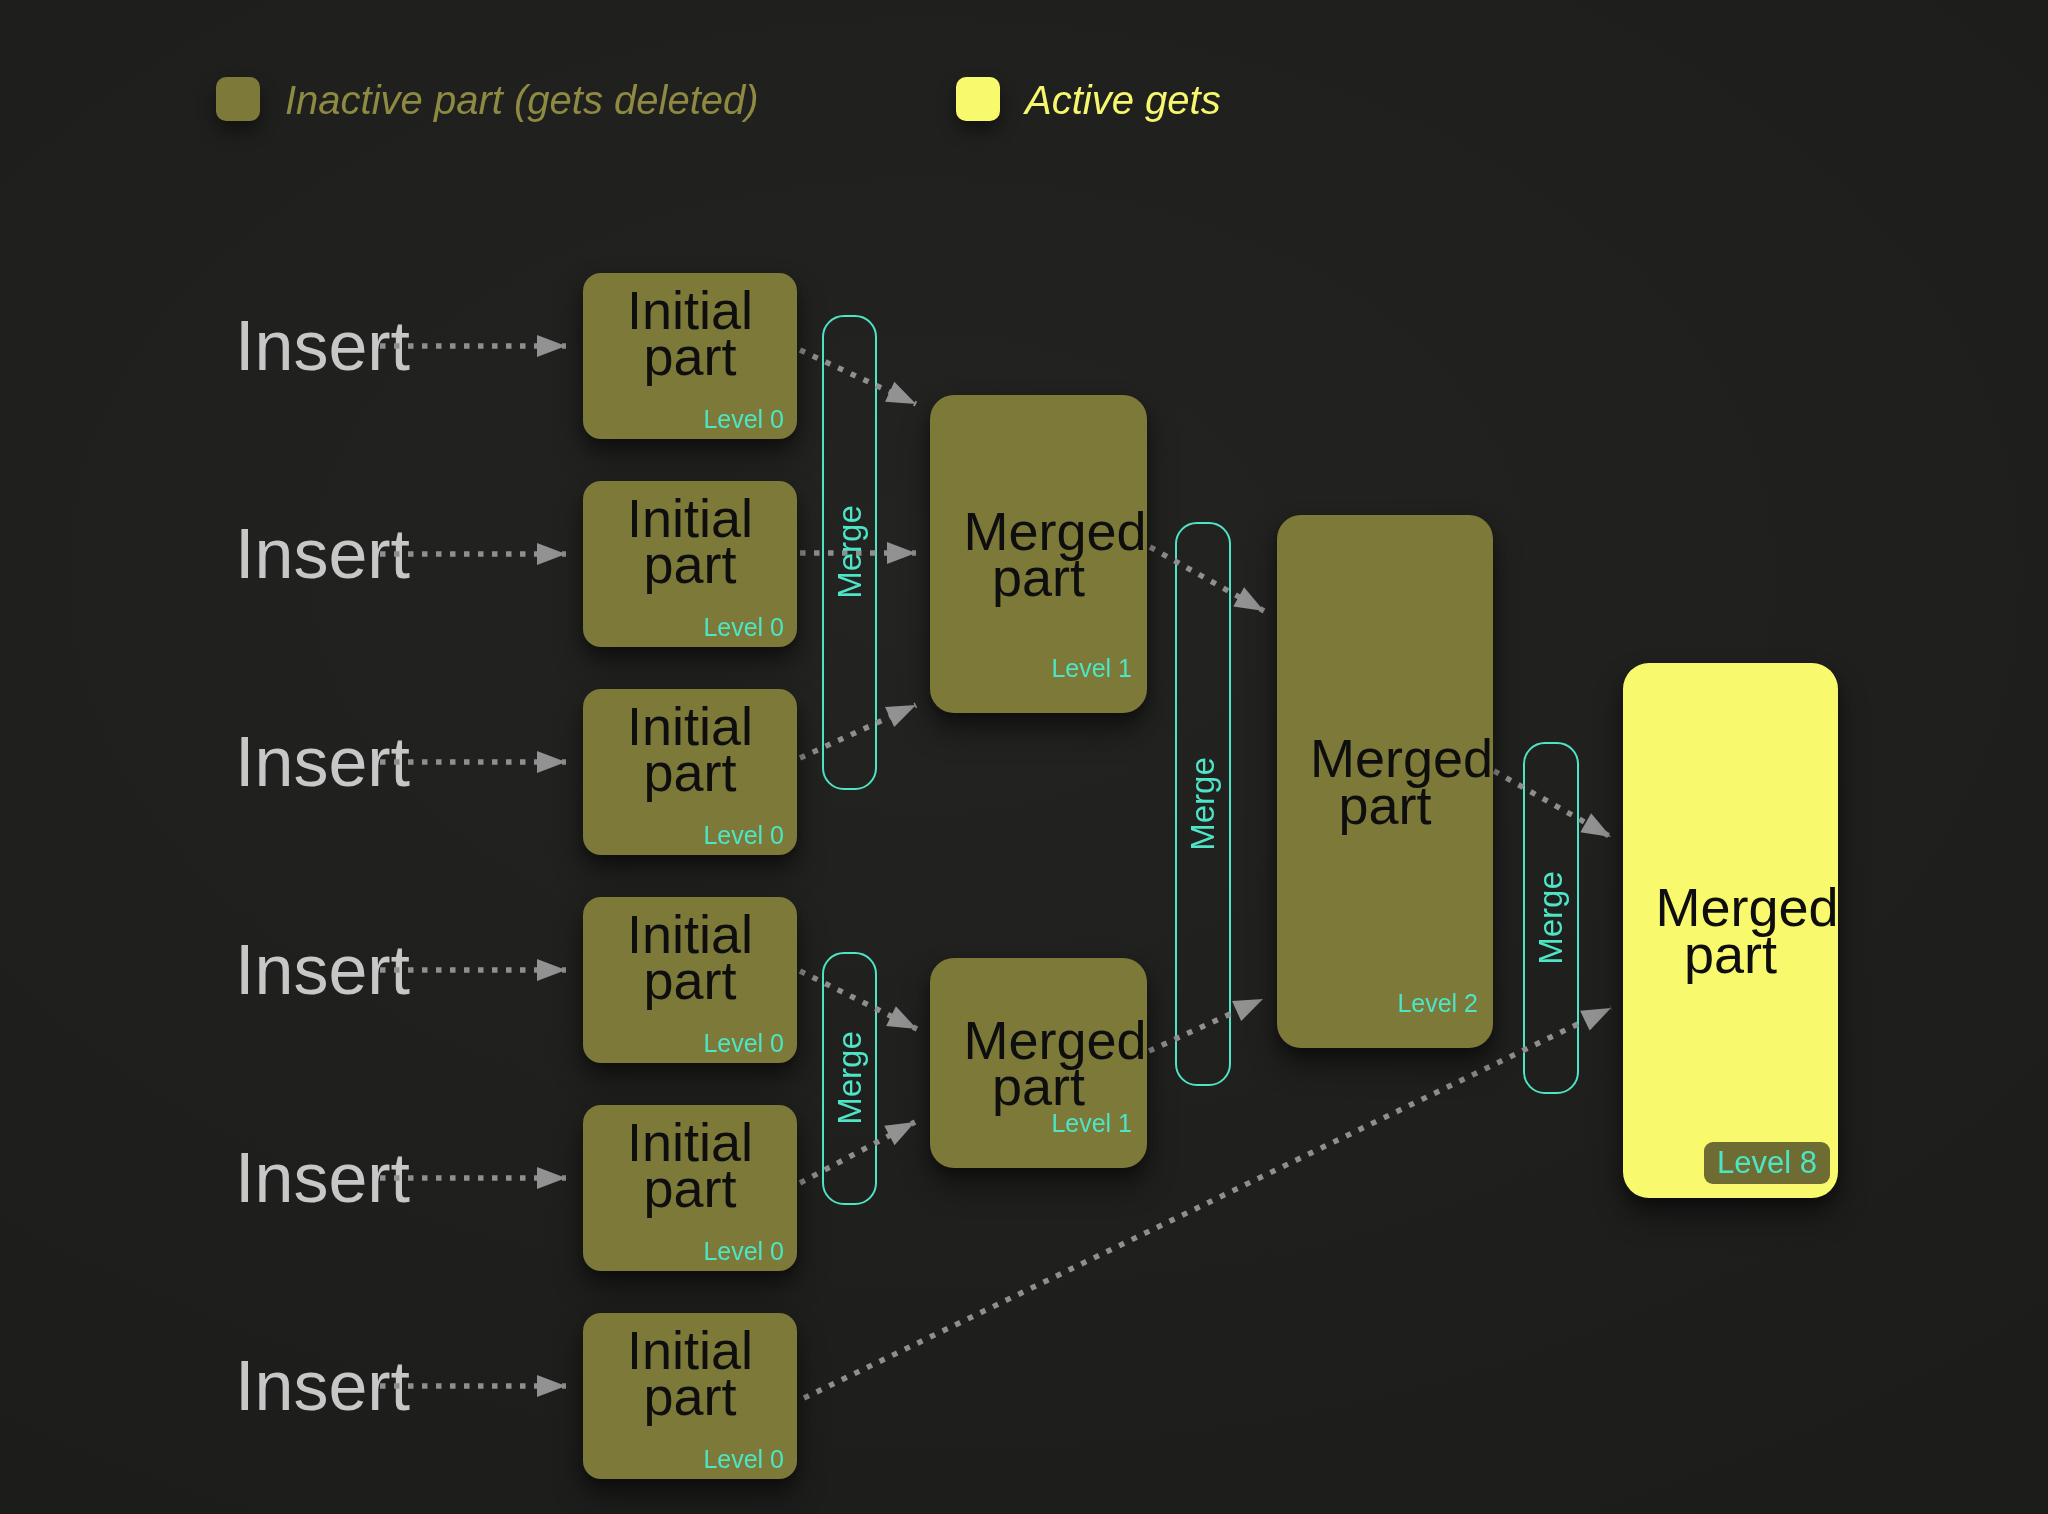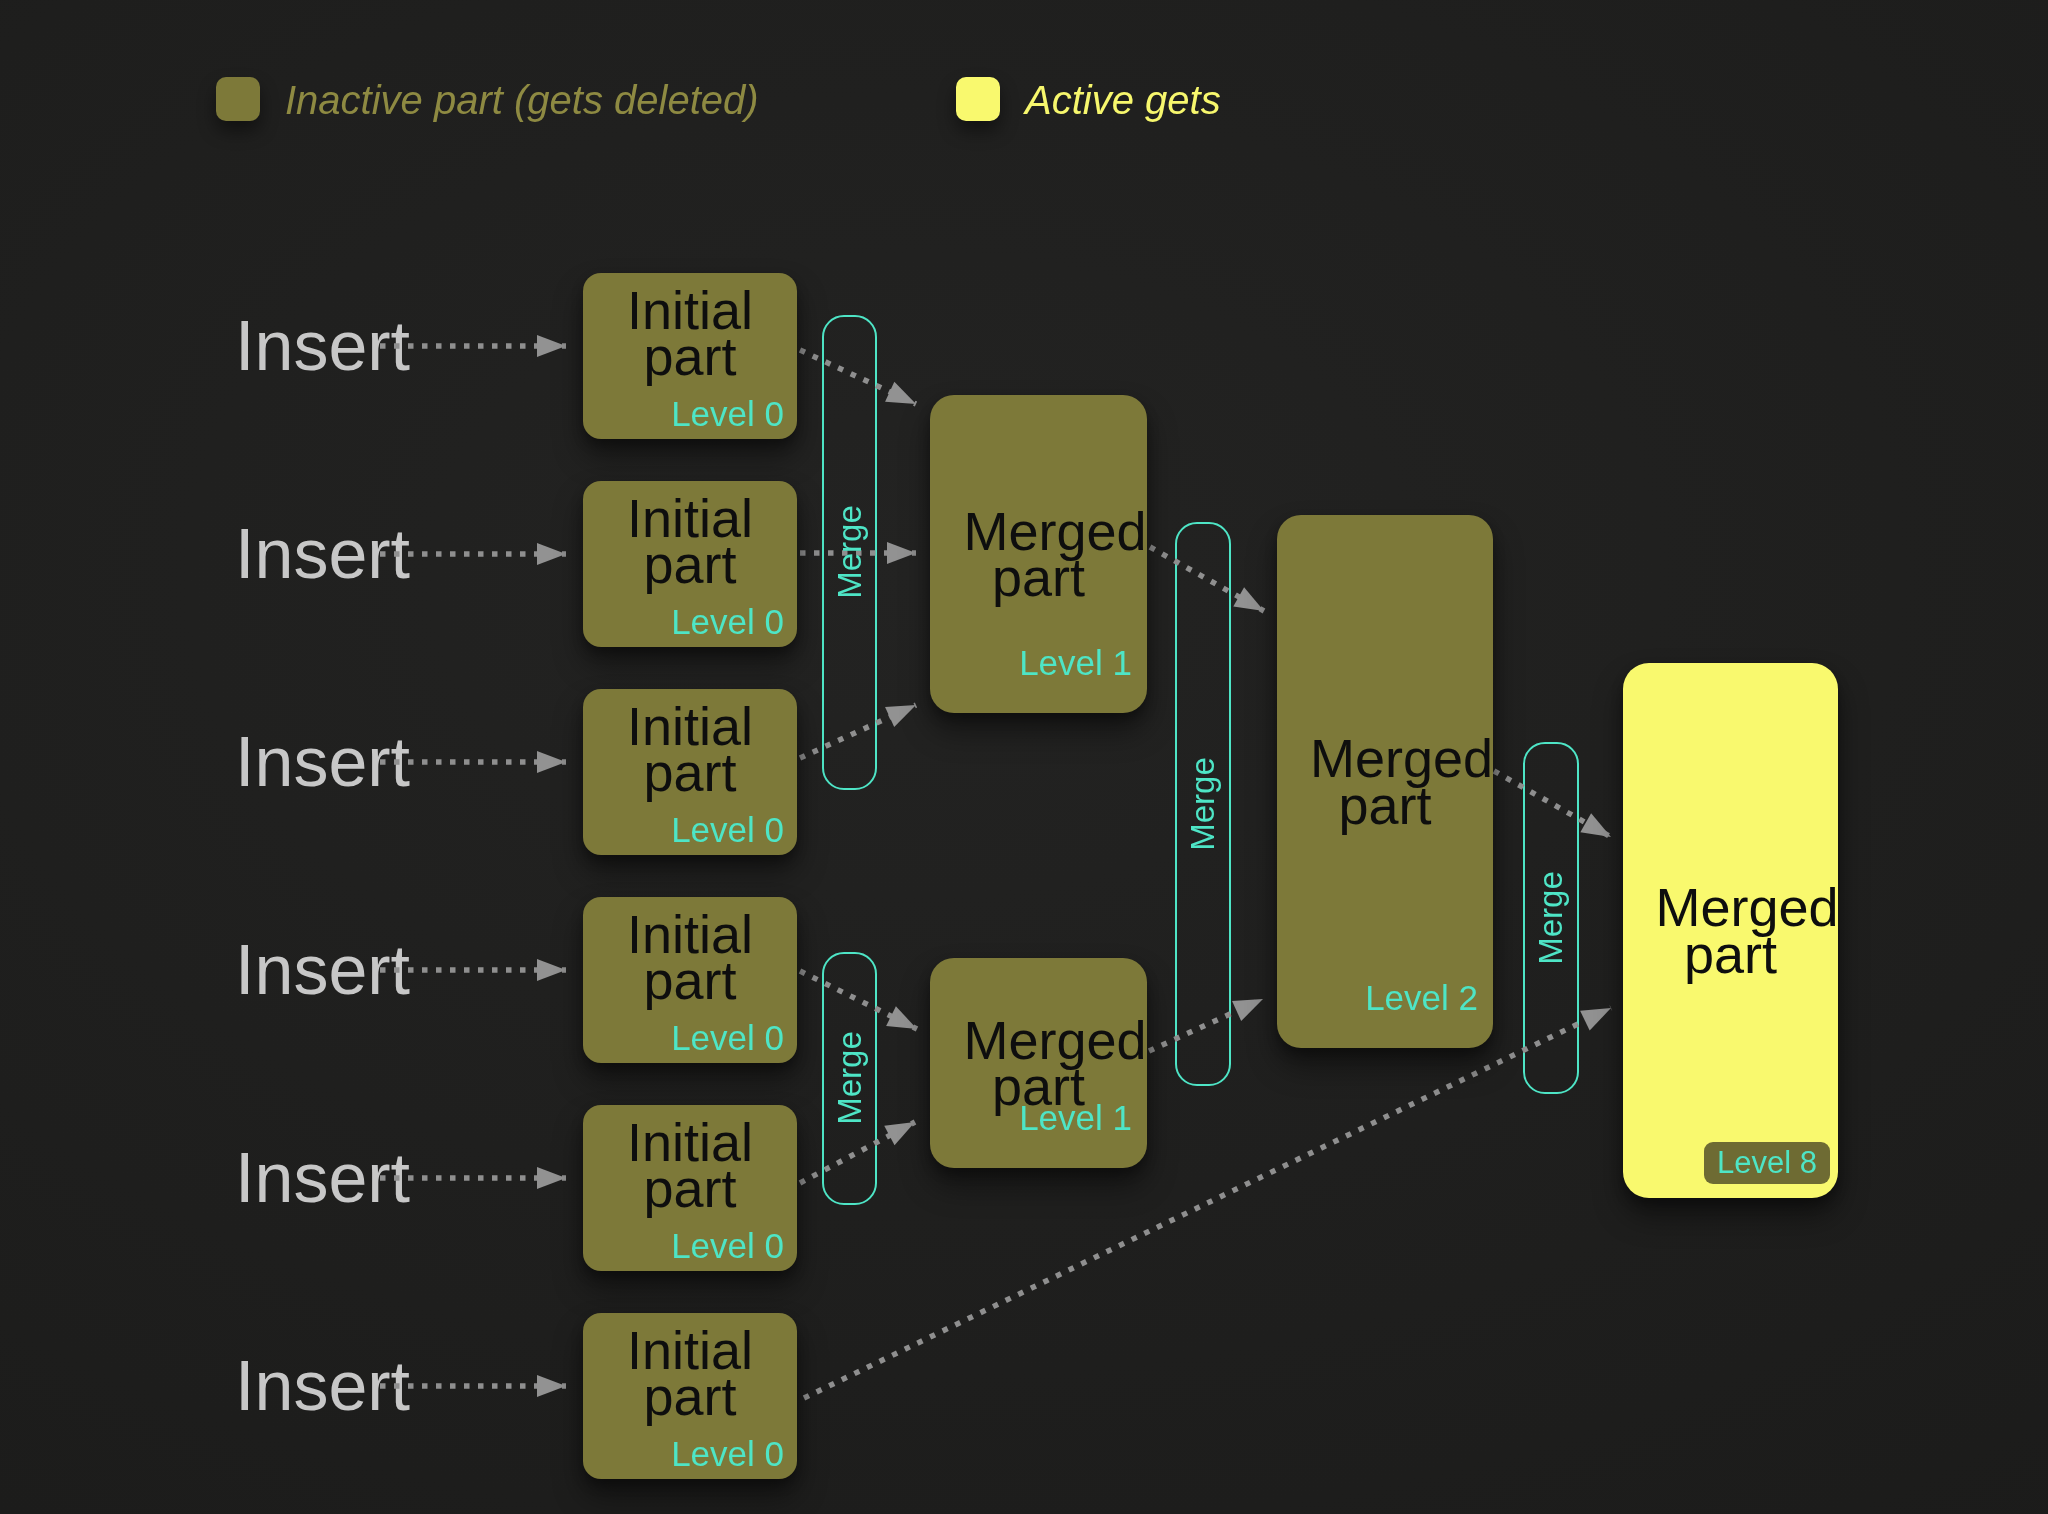--- a/index.html
+++ b/index.html
@@ -17,21 +17,21 @@
     transform:translateY(-50%);white-space:nowrap;margin-left:12px;}
   
   .part{position:absolute;z-index:4;background:#7d7939;
     box-shadow:0 18px 30px rgba(0,0,0,.42),0 6px 12px rgba(0,0,0,.30);
     display:flex;flex-direction:column;align-items:center;}
   .part .title{font-size:54px;line-height:0.86;font-weight:500;color:#0e0e0e;
     text-align:center;width:150px;}
   .init{left:583px;width:214px;height:166px;border-radius:18px;
     justify-content:flex-start;padding-top:14px;box-sizing:border-box;}
   .merged{border-radius:24px;justify-content:center;align-items:center;}
-  .level{position:absolute;font-size:35px;color:#4ee5c6;white-space:nowrap;margin-left:12px;}
+  .level{position:absolute;font-size:25px;color:#4ee5c6;white-space:nowrap;margin-left:12px;}
   .init .level{right:13px;bottom:5px;}
   .merged .level{right:15px;bottom:30px;}
   .active-part{background:#f9f96e;}
   .l3-badge{position:absolute;right:8px;bottom:14px;background:#6e6b33;color:#4ee5c6;
     font-size:31px;border-radius:9px;padding:3px 13px;white-space:nowrap;}
   
   .pill{position:absolute;z-index:1;border:2px solid #4ee5c6;border-radius:22px;
     box-sizing:border-box;background:transparent;}
   .pill-label{position:absolute;z-index:3;width:140px;height:40px;
     display:flex;align-items:center;justify-content:center;

